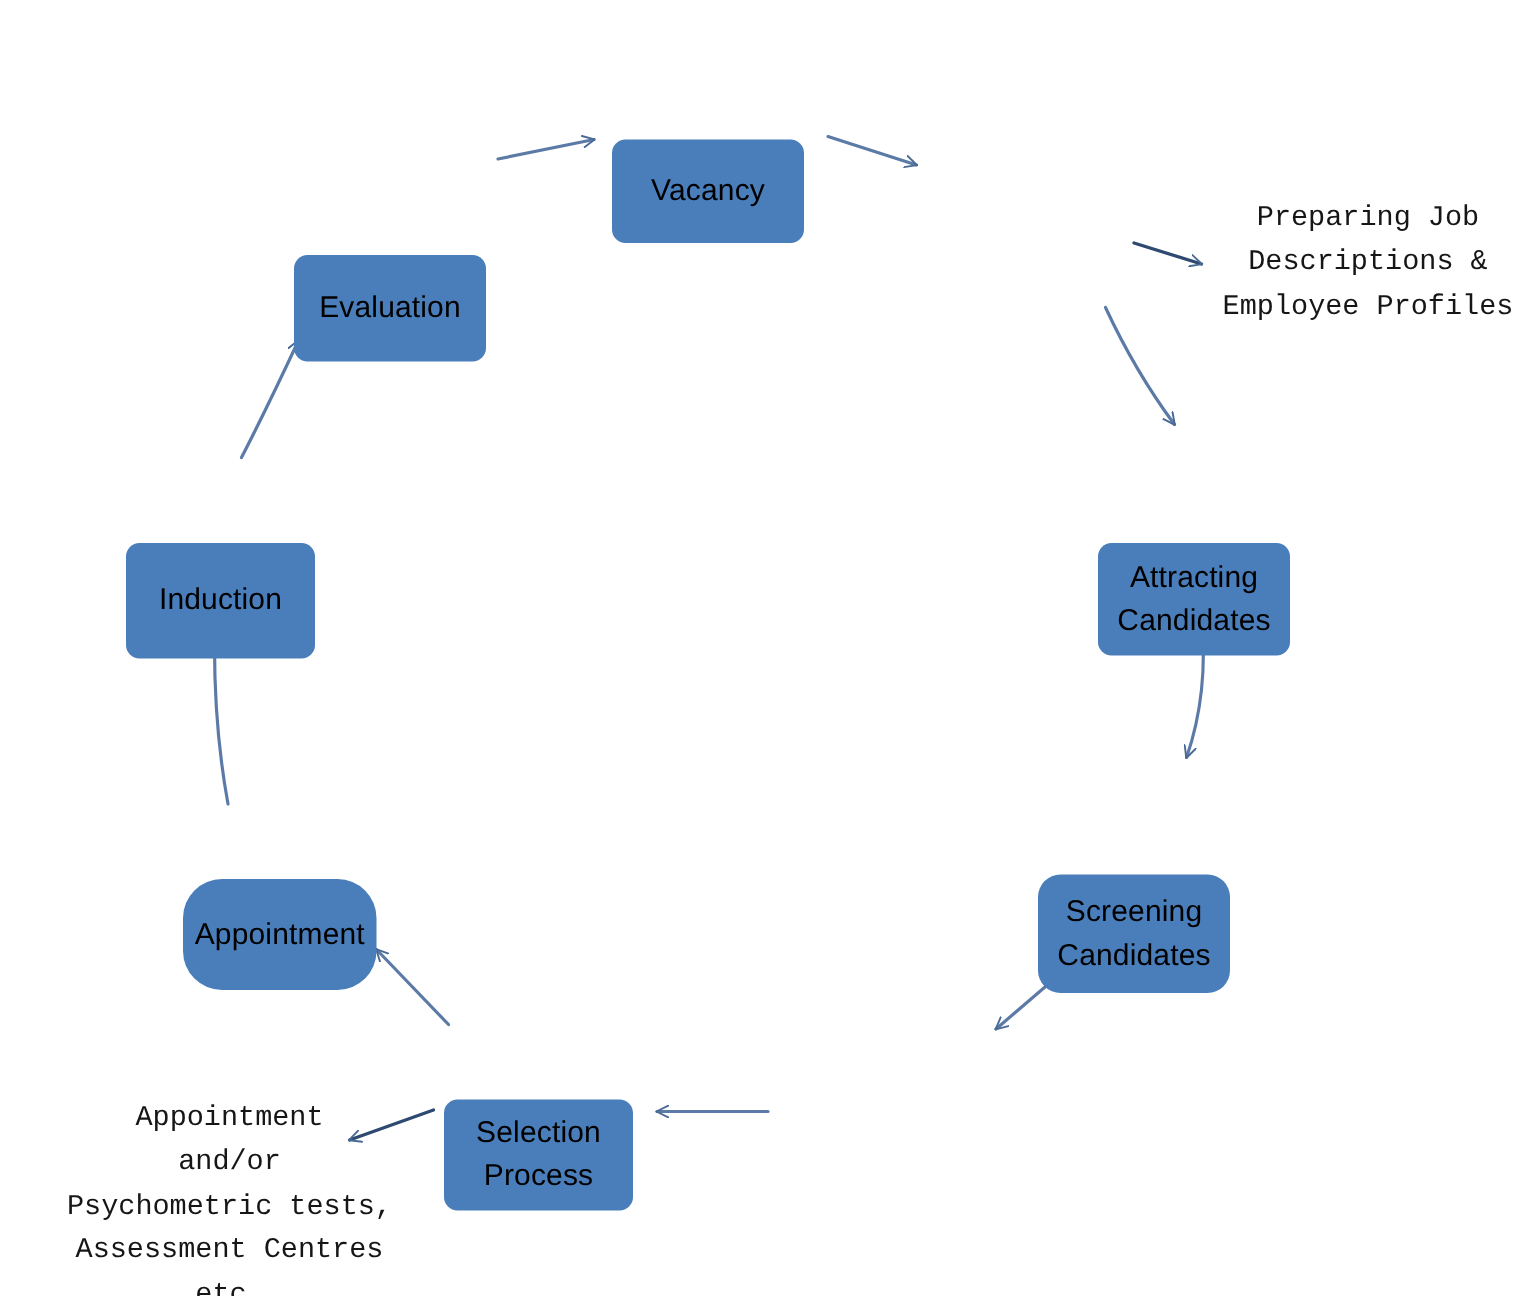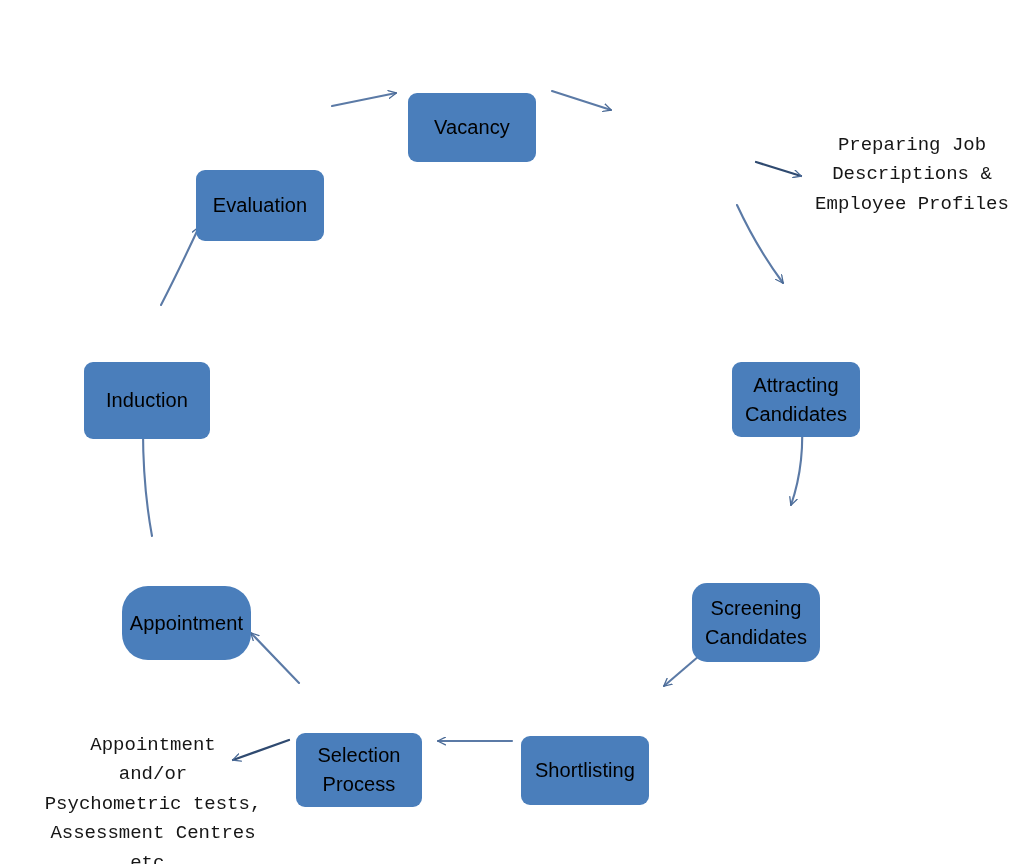--- a/index.html
+++ b/index.html
@@ -118,21 +118,20 @@
 
   <div class="node" id="node-vacancy">Vacancy</div>
 
 
   <div class="node" id="node-attracting">Attracting
 Candidates</div>
 
   <div class="node" id="node-screening">Screening
 Candidates</div>
 
-  <div class="node" id="node-shortlisting">Shortlisting</div>
 
   <div class="node" id="node-selection-process">Selection
 Process</div>
 
   <div class="node" id="node-appointment">Appointment</div>
 
   <div class="node" id="node-induction">Induction</div>
 
   <div class="node" id="node-evaluation">Evaluation</div>
 

